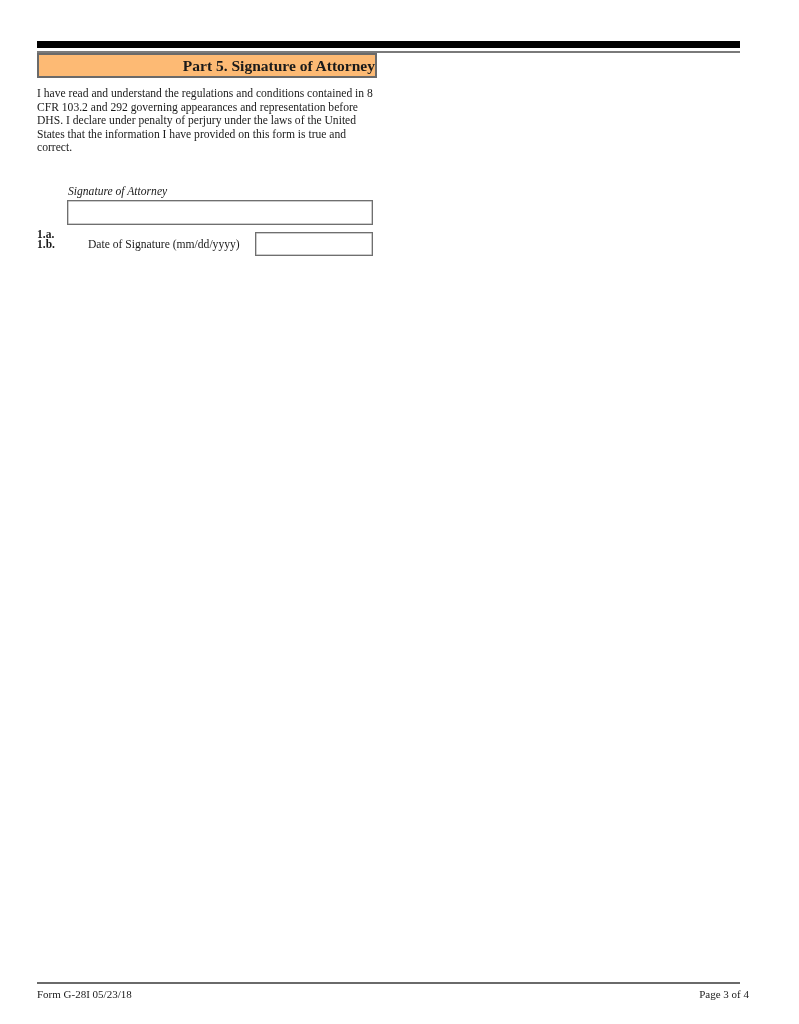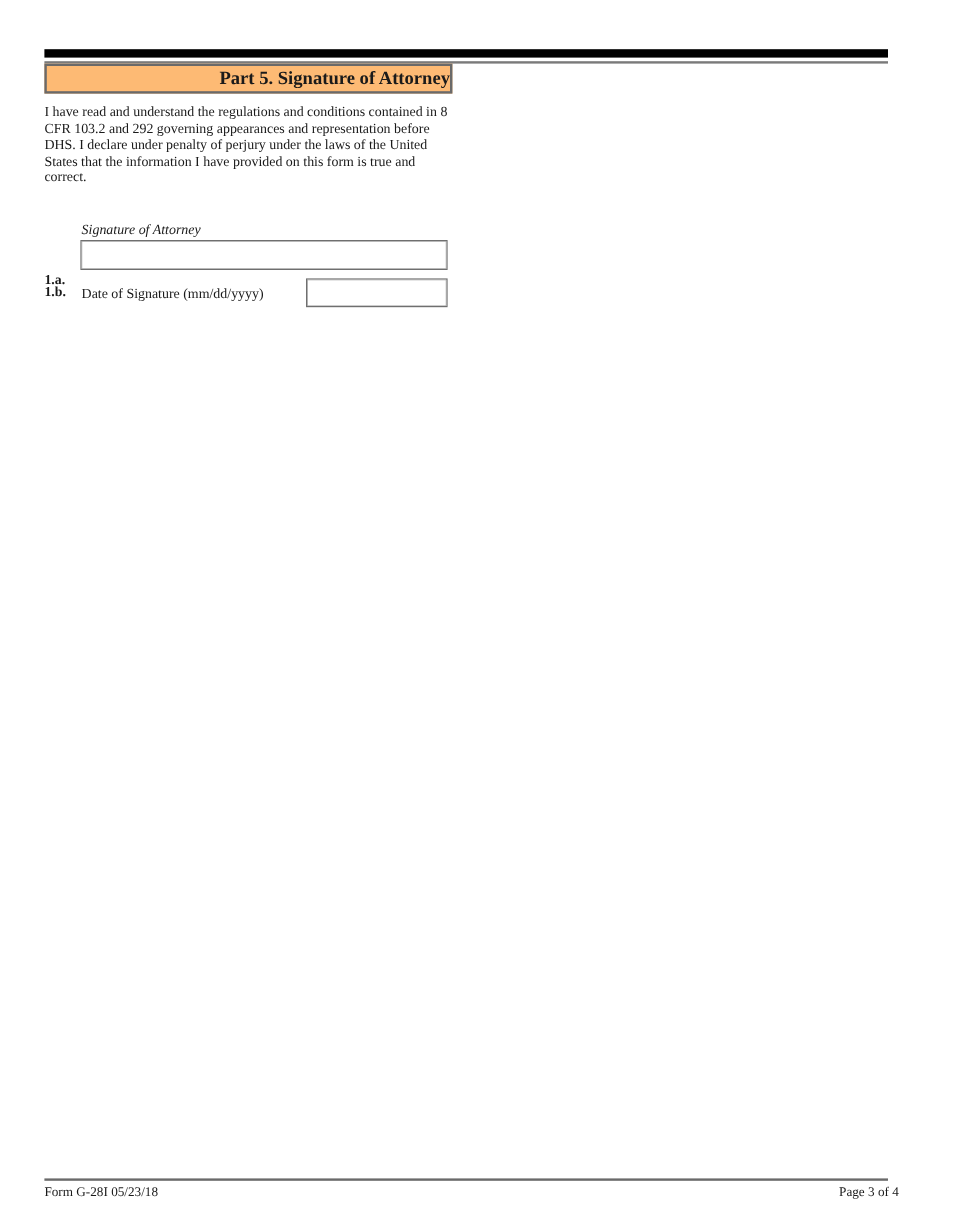--- a/index.html
+++ b/index.html
@@ -39,18 +39,18 @@
 
 <div class="part-header">Part 5.  Signature of Attorney</div>
 
 <div class="intro">I have read and understand the regulations and conditions contained in 8 CFR 103.2 and 292 governing appearances and representation before DHS.  I declare under penalty of perjury under the laws of the United States that the information I have provided on this form is true and correct.</div>
 
 <span class="item-num" style="top:198px;margin-top:30px;">1.a.</span>
 <span class="item-label" style="top:185px;font-style:italic;">Signature of Attorney</span>
 <div class="field" style="left:67px; top:200px; width:306px; height:25px;"></div>
 
 <span class="item-num" style="top:238px;">1.b.</span>
-<span class="item-label" style="top:238px;">Date of Signature (mm/dd/yyyy)</span>
+<span class="item-label" style="top:238px;margin-left:20px;">Date of Signature (mm/dd/yyyy)</span>
 <div class="field" style="left:255px; top:232px; width:118px; height:24px;"></div>
 
 <div class="bottom-rule"></div>
 <div class="footer-left">Form G-28I   05/23/18</div>
 <div class="footer-right">Page 3 of 4</div>
 
 </body></html>

